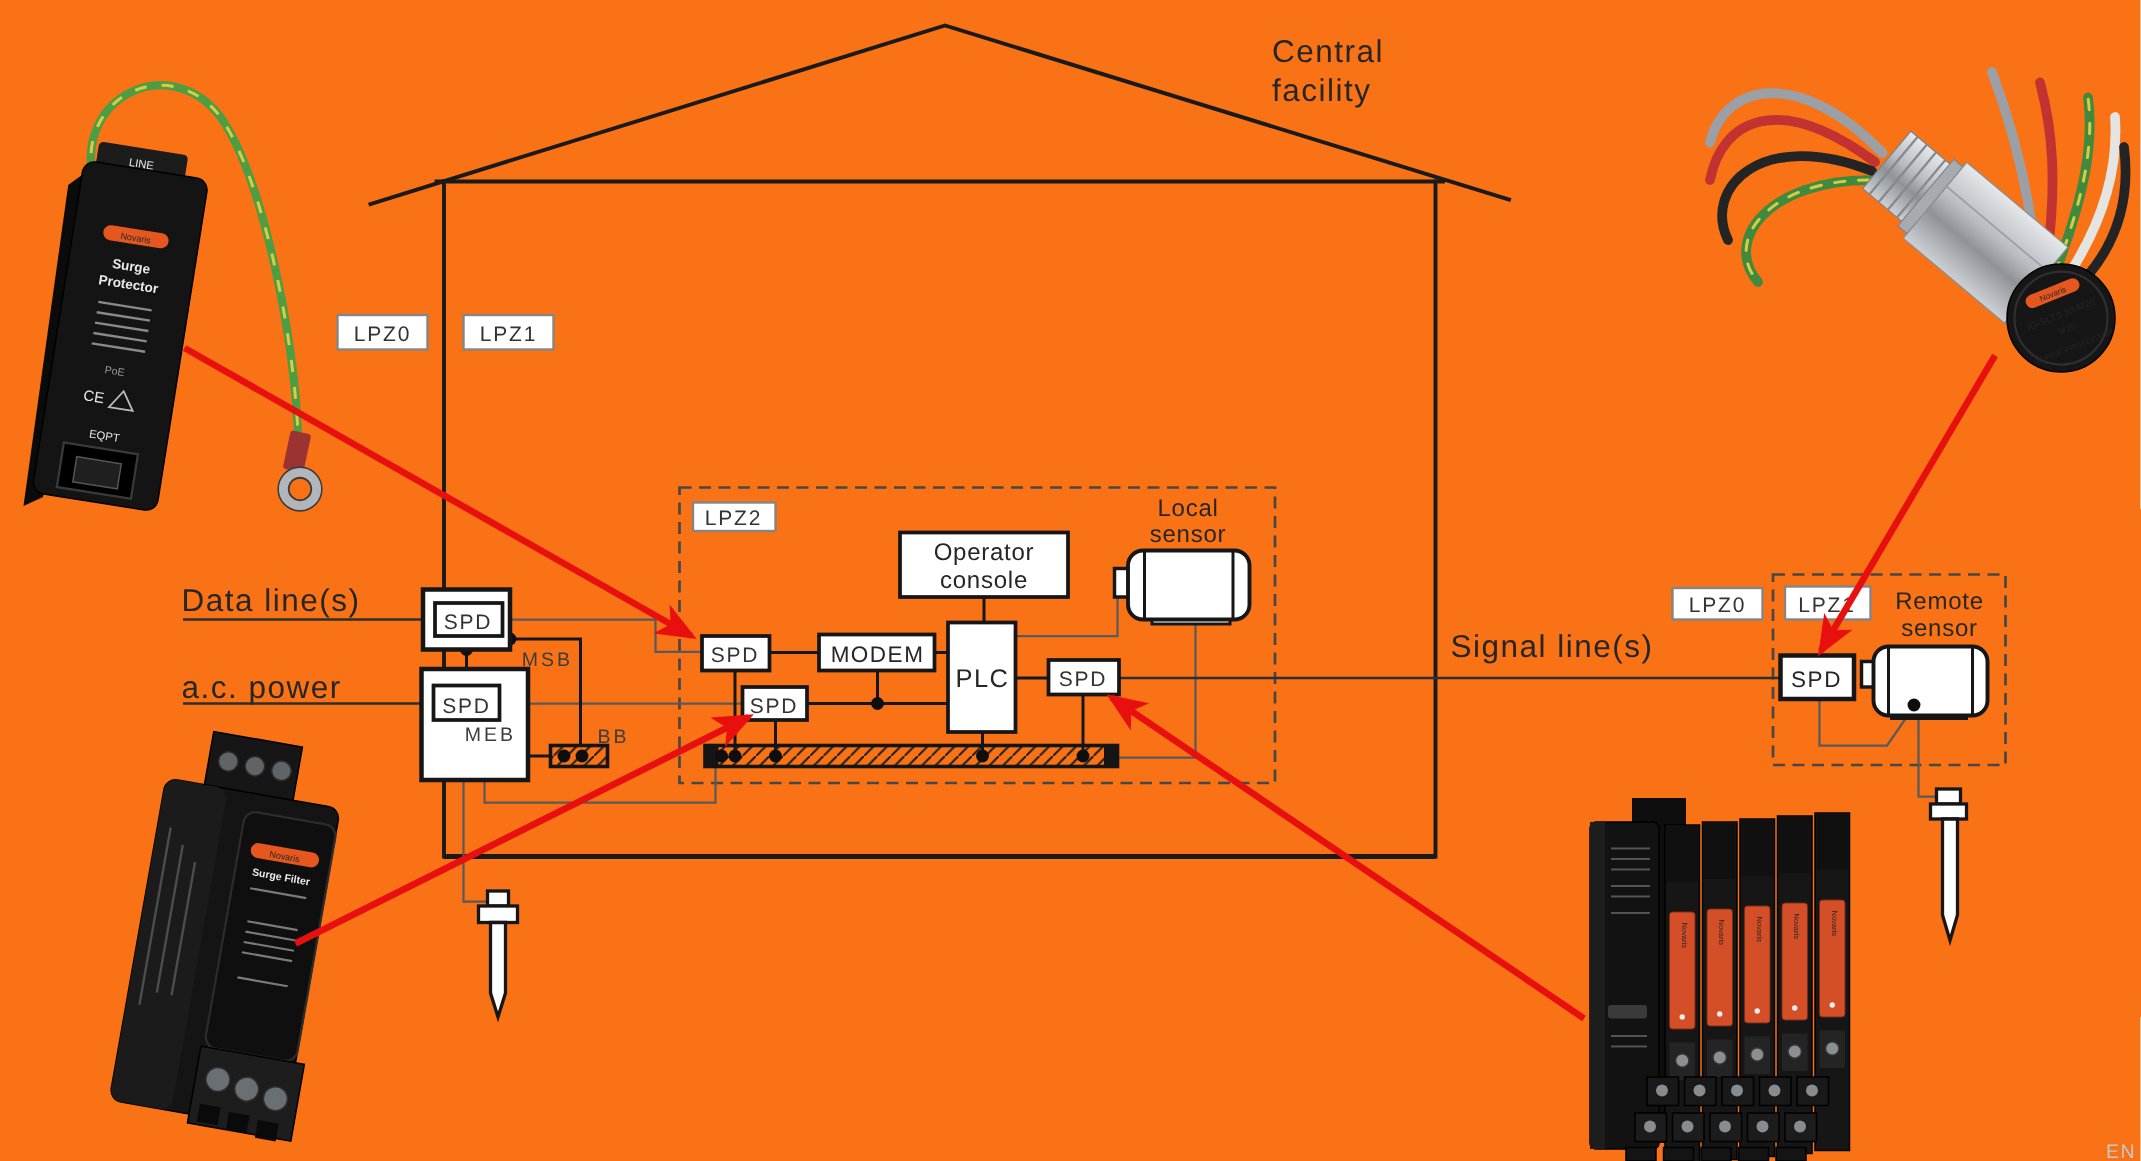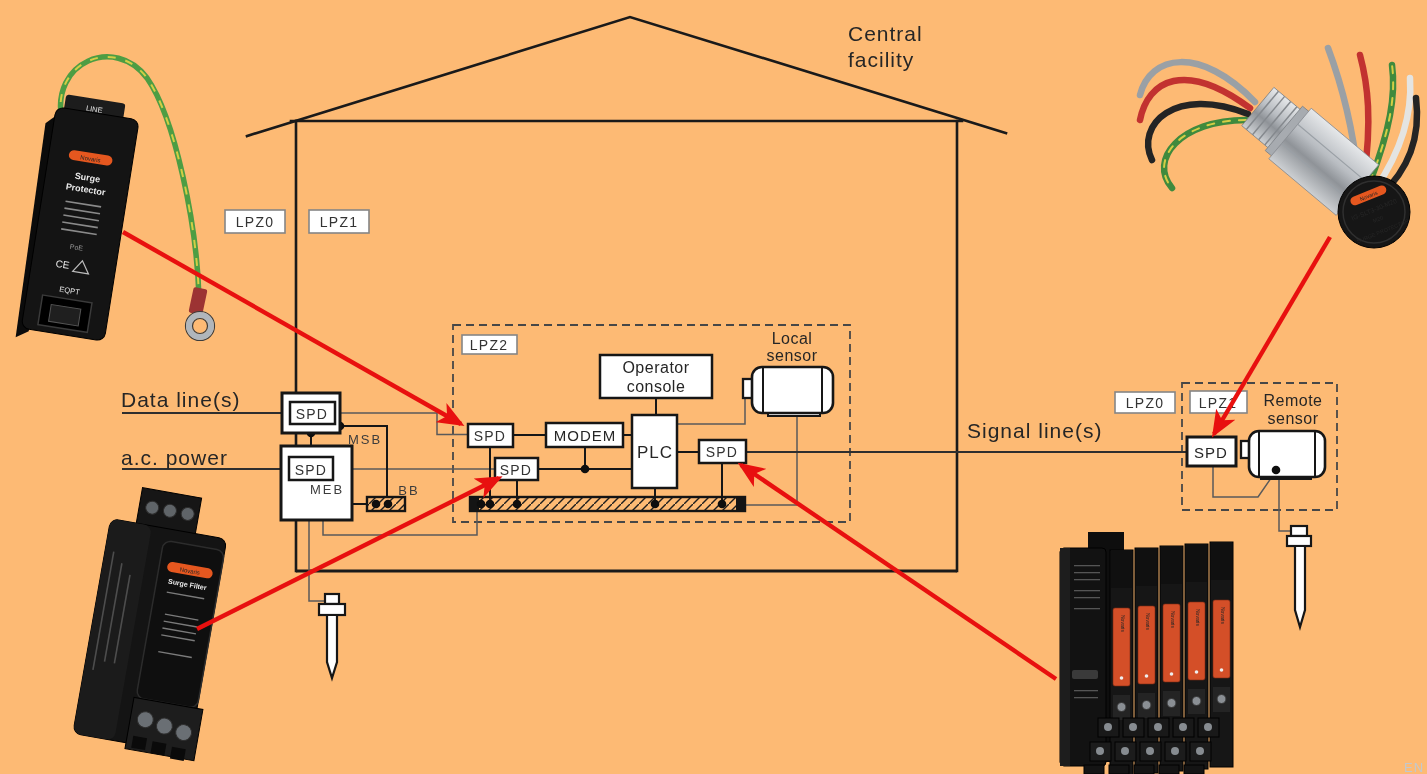--- a/index.html
+++ b/index.html
@@ -1,16 +1,16 @@
 <!DOCTYPE html>
 <html><head>
 <meta charset="utf-8">
 <style>
   html,body{margin:0;padding:0;background:#ffffff;}
-  #stage{position:relative;width:1427px;height:774px;background:#fdba74;overflow:hidden;
+  #stage{position:relative;width:1427px;height:774px;background:#f97316;overflow:hidden;
          font-family:"Liberation Sans",sans-serif;}
   svg{position:absolute;left:0;top:0;}
   
   .wall{stroke:#1a1a1a;stroke-width:2.6;fill:none;stroke-linecap:square;}
   .floor{stroke:#1a1a1a;stroke-width:3.2;fill:none;}
   .dash{fill:none;stroke:#474747;stroke-width:1.8;stroke-dasharray:8 5;}
   .ln{stroke:#5a5a5a;stroke-width:1.5;fill:none;}
   .lnd{stroke:#2e2e2e;stroke-width:1.8;fill:none;}
   .lnb{stroke:#161616;stroke-width:2;fill:none;}
   .bx{fill:#ffffff;stroke:#161616;stroke-width:2.5;}

